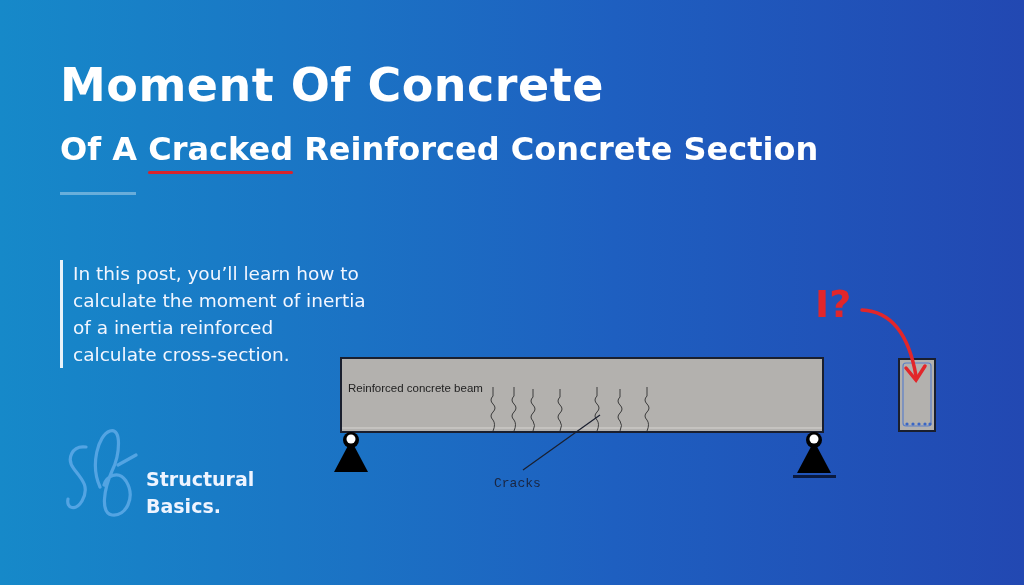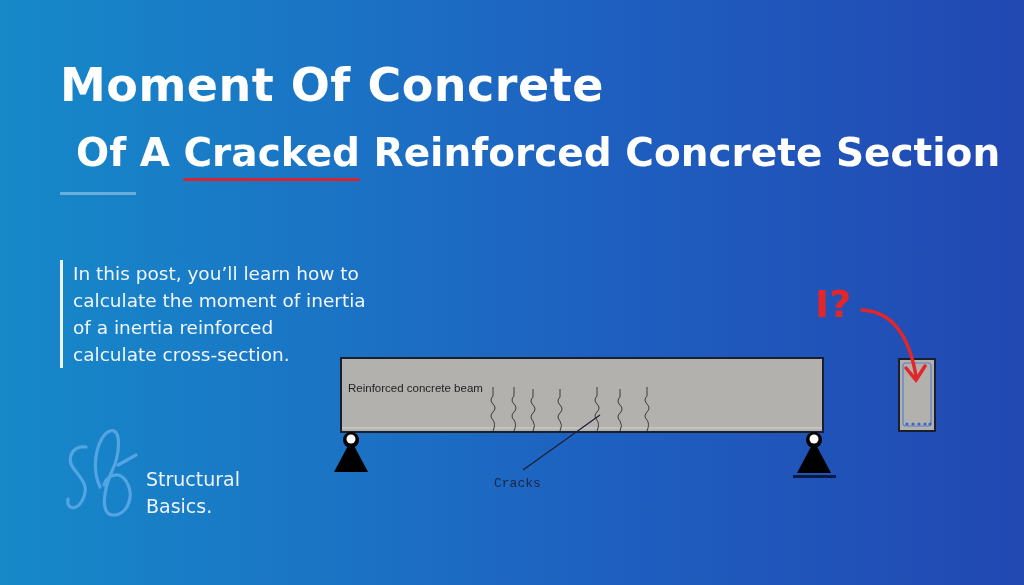--- a/index.html
+++ b/index.html
@@ -8,23 +8,23 @@
     background: linear-gradient(90deg, #1689c9 0%, #1b72c4 35%, #1e5fc0 60%, #2248b2 100%);
     font-family: "DejaVu Sans", sans-serif;
     color:#fff;
   }
   .title {
     position:absolute; left:60px; top:62px;
     font-family:"DejaVu Sans", sans-serif; font-weight:bold;
     font-size:46px; letter-spacing:0.5px; line-height:1;
   }
   .subtitle {
-    position:absolute; left:76px; top:133px;
+    position:absolute; left:60px; top:133px;
     font-family:"DejaVu Sans", sans-serif; font-weight:bold;
-    font-size:39px; line-height:1; white-space:nowrap;
+    font-size:32px; line-height:1; white-space:nowrap;
   }
   .subtitle .hl { position:relative; display:inline-block; }
   .subtitle .hl::after {
     content:""; position:absolute; left:0; right:0; bottom:-9px;
     height:3px; background:#d8242c; border-radius:2px;
   }
   .divider {
     position:absolute; left:60px; top:192px; width:76px; height:3px;
     background:rgba(255,255,255,0.35);
   }
@@ -50,21 +50,21 @@
     position:absolute; left:815px; top:285px;
     font-family:"DejaVu Sans", sans-serif; font-weight:bold;
     font-size:38px; color:#e2262a; line-height:1;
   }
   .logo { position:absolute; left:60px; top:425px; width:84px; height:96px; }
   .brand {
     position:absolute; left:146px; top:466px;
     font-family:"DejaVu Sans", sans-serif; font-size:19px; line-height:27px;
     color:#eef4ff;
   }
-  .brand span { display:block; }
+  .brand span { display:block;font-weight:bold; }
 </style>
 </head>
 <body>
 
 <div class="title">Moment Of Concrete</div>
 
 <div class="subtitle"><span>Of A </span><span class="hl">Cracked</span><span> Reinforced Concrete Section</span></div>
 
 <div class="divider"></div>
 

